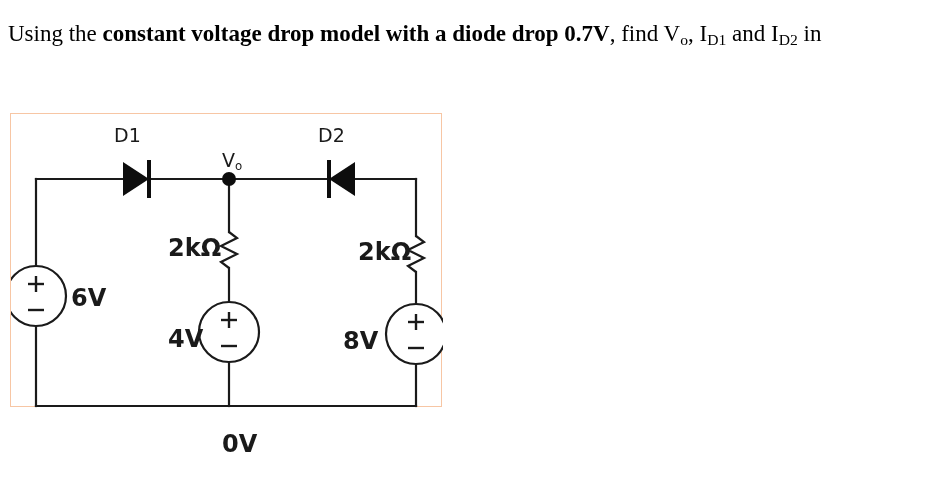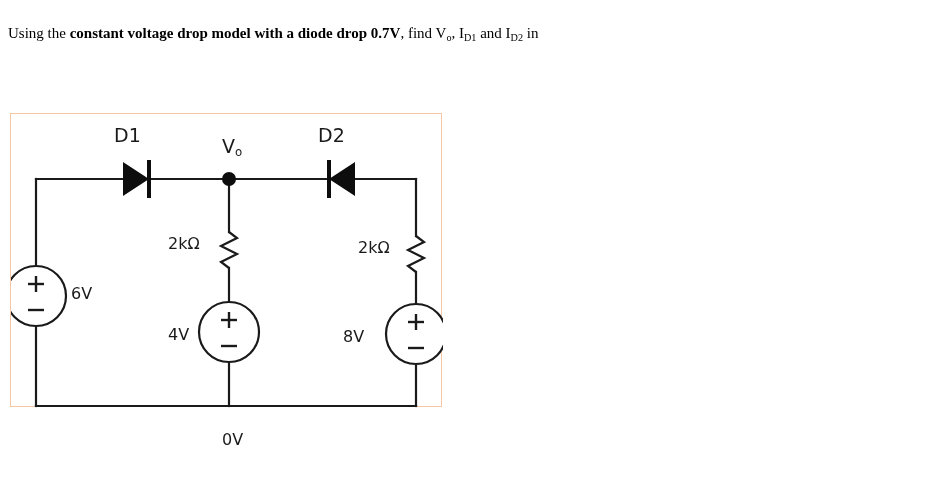--- a/index.html
+++ b/index.html
@@ -15,21 +15,21 @@
     overflow: hidden;
     font-family: "Liberation Serif", "DejaVu Serif", serif;
   }
 
   
   #question-text {
     position: absolute;
     left: 8px;
     top: 18px;
     width: 925px;
-    font-size: 15px;
+    font-size: 23px;
     line-height: 31px;
     color: #000000;
     font-family: "Liberation Serif", "DejaVu Serif", serif;
   }
   #question-text .bold { font-weight: bold; }
   #question-text .uline { text-decoration: underline; }
   #question-text sub {
     font-size: 0.68em;
     vertical-align: -0.28em;
     line-height: 0;
@@ -56,30 +56,30 @@
   }
 
   
   .fig-label {
     position: absolute;
     font-family: "DejaVu Sans", "Liberation Sans", sans-serif;
     color: #1a1a1a;
     white-space: nowrap;
     font-size: 19px;
   }
-  .fig-label.sm { font-size: 16px; }
+  .fig-label.sm { font-size: 24px; font-weight: bold; }
   .fig-label sub {
     font-size: 0.62em;
     vertical-align: -0.22em;
     line-height: 0;
   }
 
   #label-d1  { left: 103px; top: 10px; }
   #label-d2  { left: 307px; top: 10px; }
-  #label-vo  { left: 211px; top: 21px; }
+  #label-vo  { left: 211px; top: 35px; }
   #label-r1  { left: 157px; top: 120px; }
   #label-r2  { left: 347px; top: 124px; }
   #label-v6  { left: 60px;  top: 170px; text-align: right; }
   #label-v4  { left: 157px; top: 211px; text-align: right; }
   #label-v8  { left: 332px; top: 213px; }
   #label-0v  { left: 211px; top: 316px; }
 </style>
 </head>
 <body>
 

